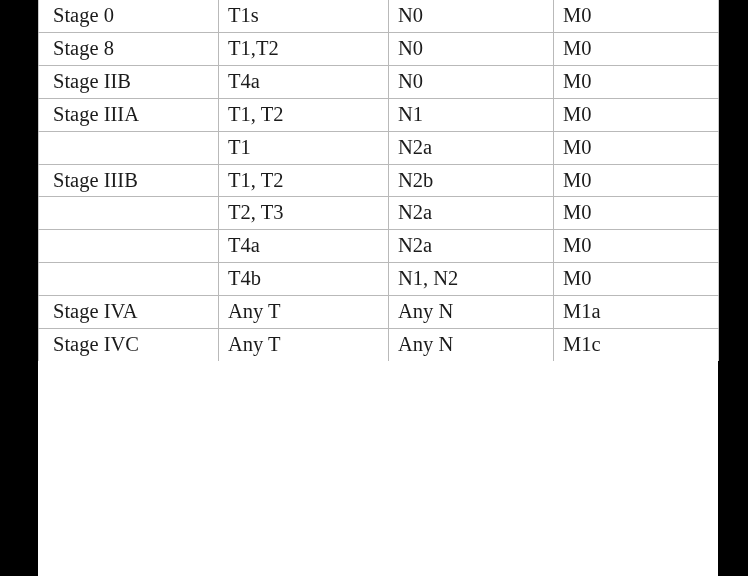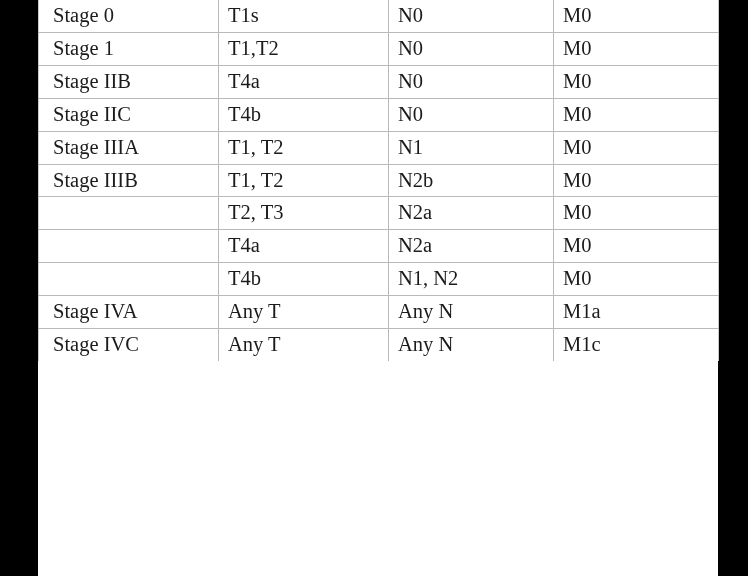--- a/index.html
+++ b/index.html
@@ -79,41 +79,41 @@
           <col class="c3">
       </colgroup>
       <tbody>
         <tr>
           <td>Stage 0</td>
           <td>T1s</td>
           <td>N0</td>
           <td>M0</td>
         </tr>
         <tr>
-          <td>Stage 1</td>
+          <td>Stage 8</td>
           <td>T1,T2</td>
           <td>N0</td>
           <td>M0</td>
         </tr>
         <tr>
           <td>Stage IIB</td>
           <td>T4a</td>
           <td>N0</td>
           <td>M0</td>
         </tr>
         <tr>
-          <td>Stage IIC</td>
-          <td>T4b</td>
-          <td>N0</td>
+          <td>Stage IIIA</td>
+          <td>T1, T2</td>
+          <td>N1</td>
           <td>M0</td>
         </tr>
         <tr>
-          <td>Stage IIIA</td>
-          <td>T1, T2</td>
-          <td>N1</td>
+          <td></td>
+          <td>T1</td>
+          <td>N2a</td>
           <td>M0</td>
         </tr>
         <tr>
           <td>Stage IIIB</td>
           <td>T1, T2</td>
           <td>N2b</td>
           <td>M0</td>
         </tr>
         <tr>
           <td></td>

